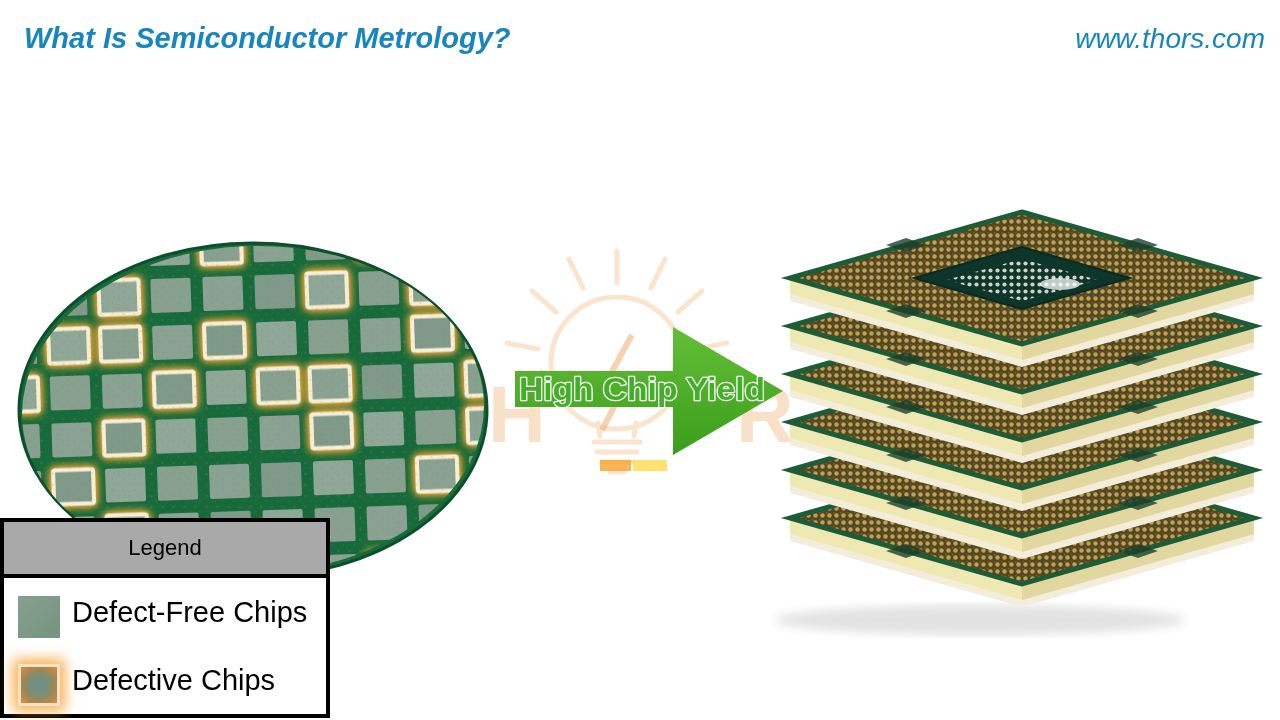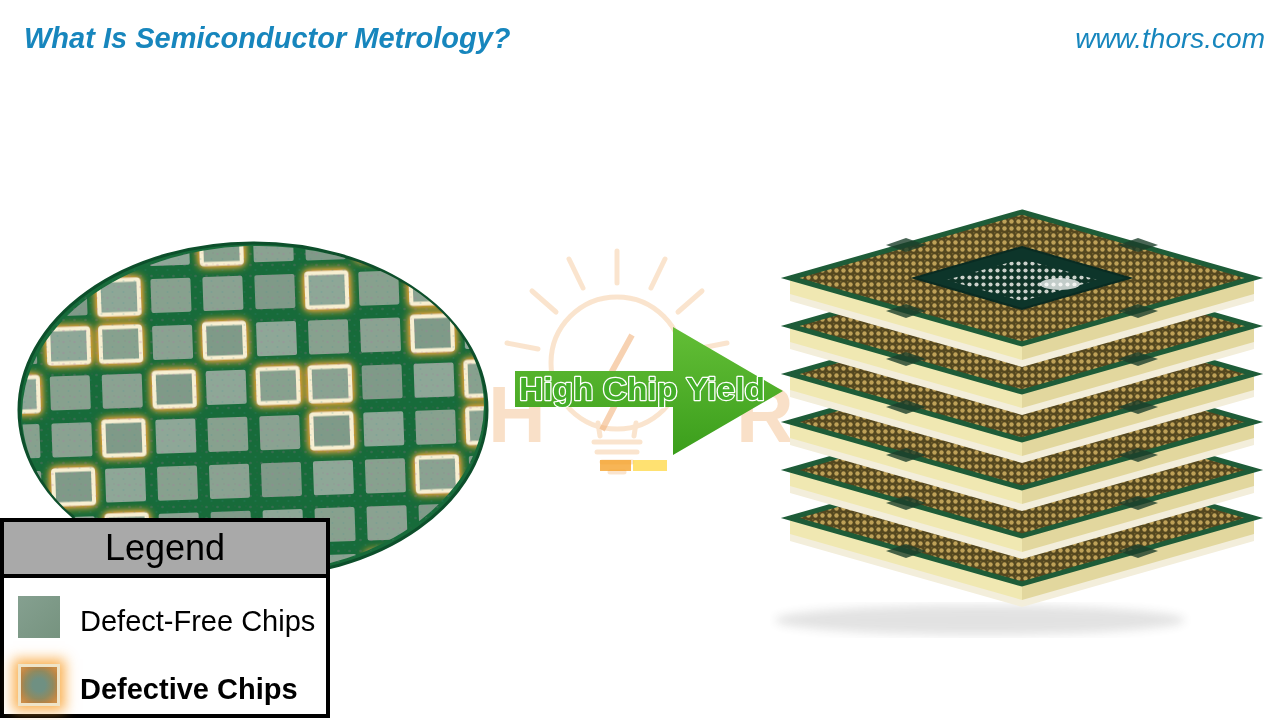--- a/index.html
+++ b/index.html
@@ -20,24 +20,24 @@
   .wm-bar-orange{left:160px;top:220px;width:31px;background:#f5a32c;}
   .wm-bar-yellow{left:193px;top:220px;width:34px;background:#ffd94d;}
   
   .wafer-svg{position:absolute;left:17px;top:240px;width:472px;height:340px;z-index:2;}
   .arrow-svg{position:absolute;left:503px;top:316px;width:292px;height:148px;z-index:3;}
   .stack-svg{position:absolute;left:770px;top:190px;width:510px;height:470px;z-index:2;}
   
   .legend{position:absolute;left:0;top:518px;width:330px;height:200px;box-sizing:border-box;
           border:4px solid #000;background:#ffffff;z-index:4;}
   .legend-header{height:52px;line-height:52px;background:#a9a9a9;border-bottom:4px solid #000;
-                 text-align:center;font-size:36px;color:#000;}
-  .legend-row{display:flex;align-items:flex-end;margin-left:14px;gap:8px;}
+                 text-align:center;font-size:22px;color:#000;}
+  .legend-row{display:flex;align-items:flex-start;margin-left:14px;}
   .legend-row.first{margin-top:18px;}
-  .legend-row.second{margin-top:26px;font-weight:bold;}
+  .legend-row.second{margin-top:26px;}
   .swatch{width:42px;height:42px;flex:0 0 auto;margin-right:12px;box-sizing:border-box;}
   .swatch-free{background:linear-gradient(135deg,#85a090,#76937f);}
   .swatch-defective{background:radial-gradient(circle at 50% 50%,#6f9082 25%,#8f8a60 55%,#c08b4a 80%,#d9a45e 100%);
                     border:3px solid #efe4c8;
                     box-shadow:0 0 12px 5px rgba(249,158,40,.8), inset 0 0 4px rgba(190,110,40,.6);}
   .legend-label{font-size:29px;color:#000;white-space:nowrap;}
 </style>
 </head>
 <body>
 

